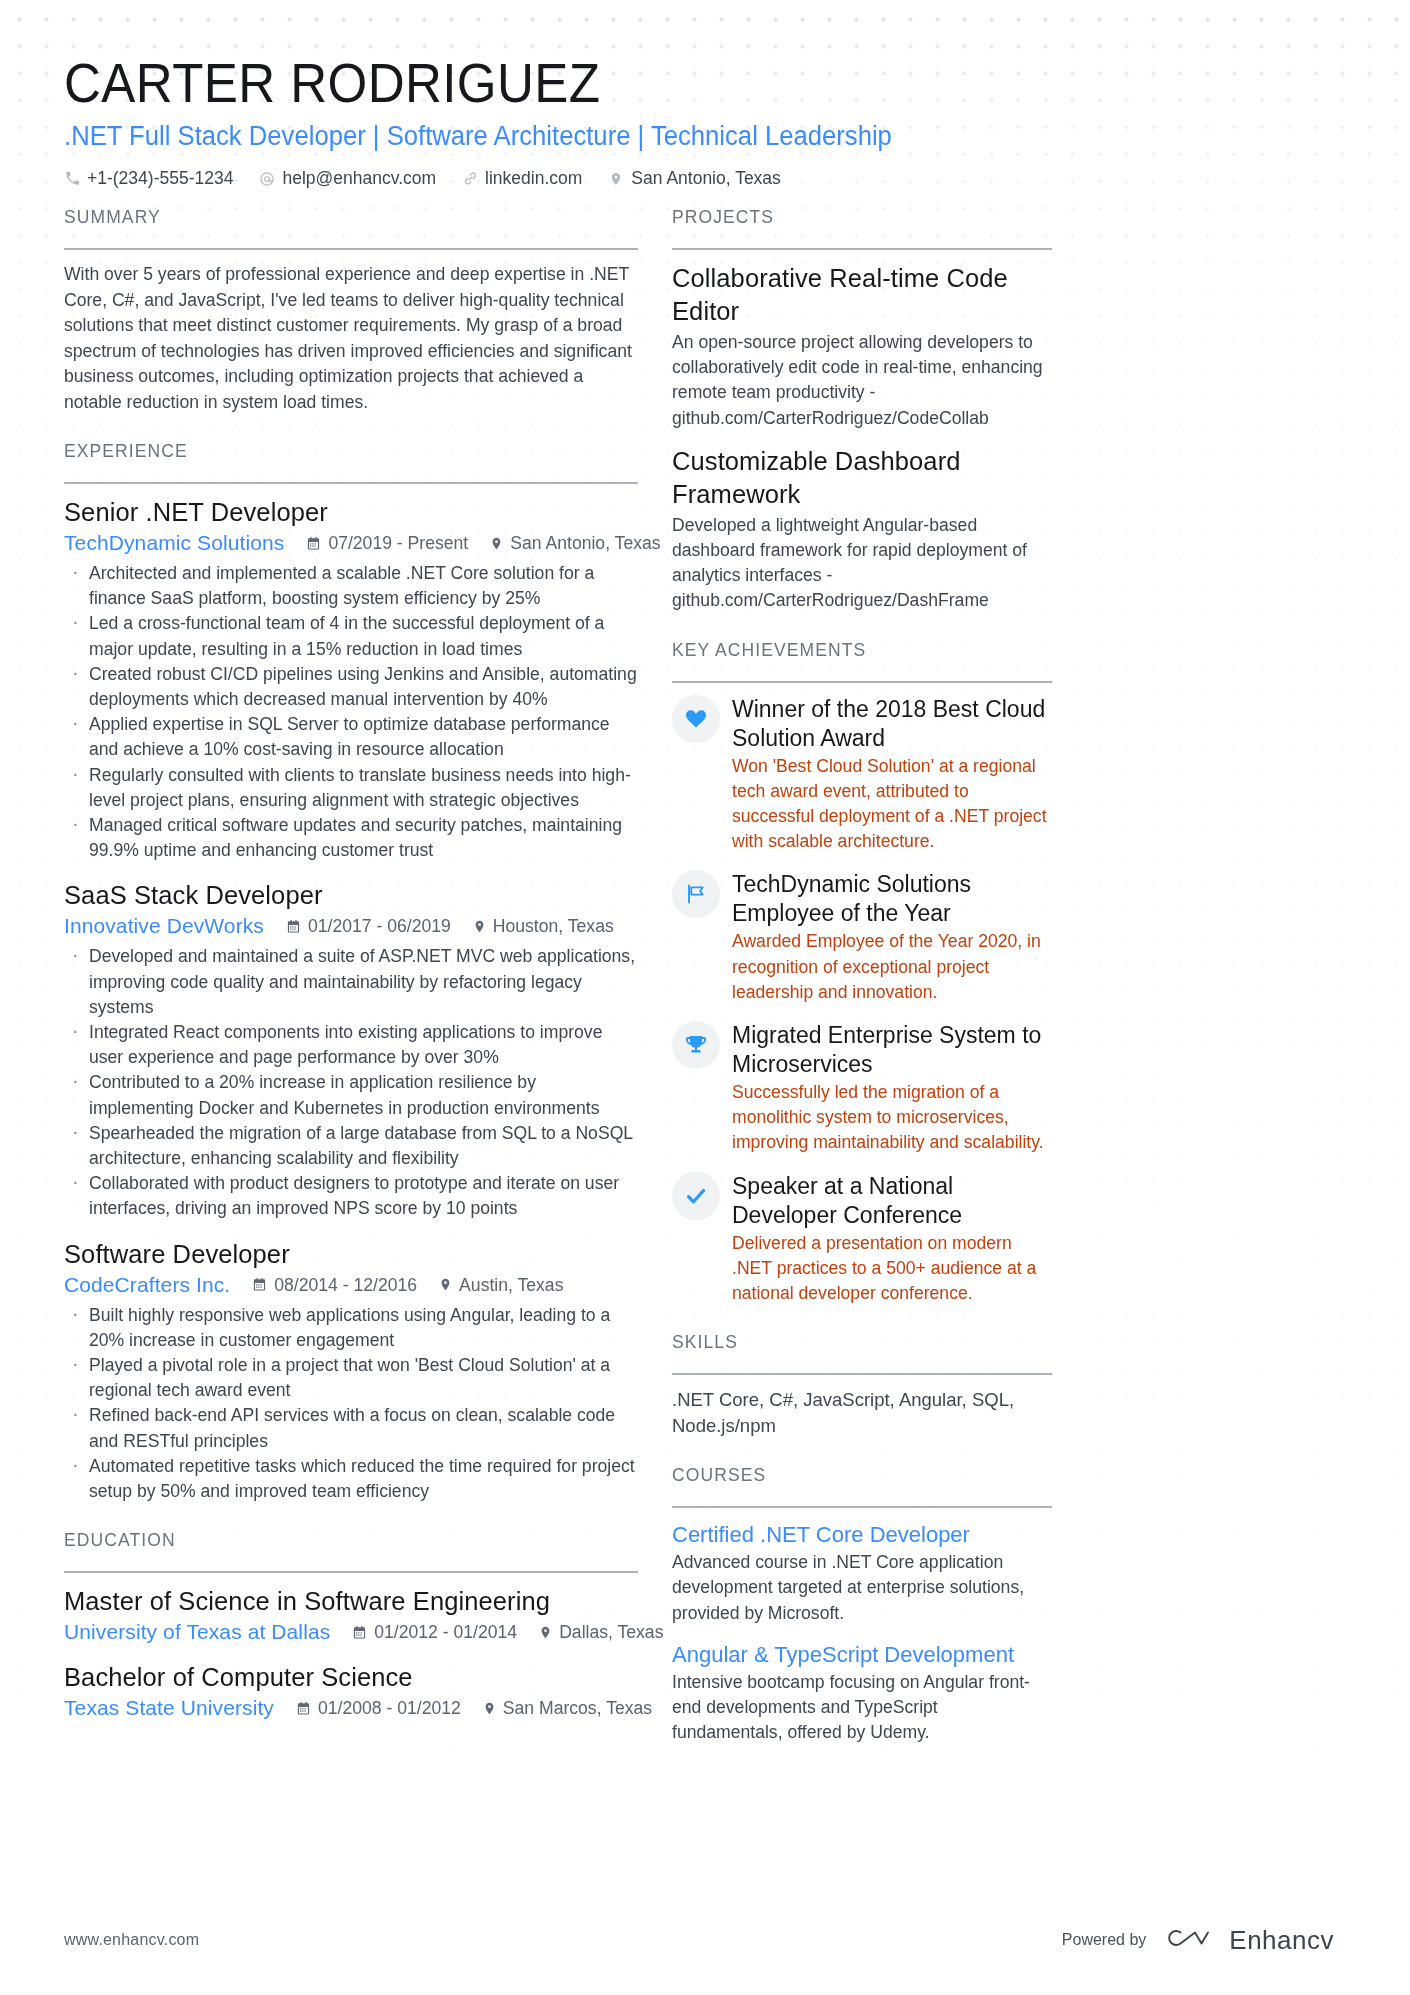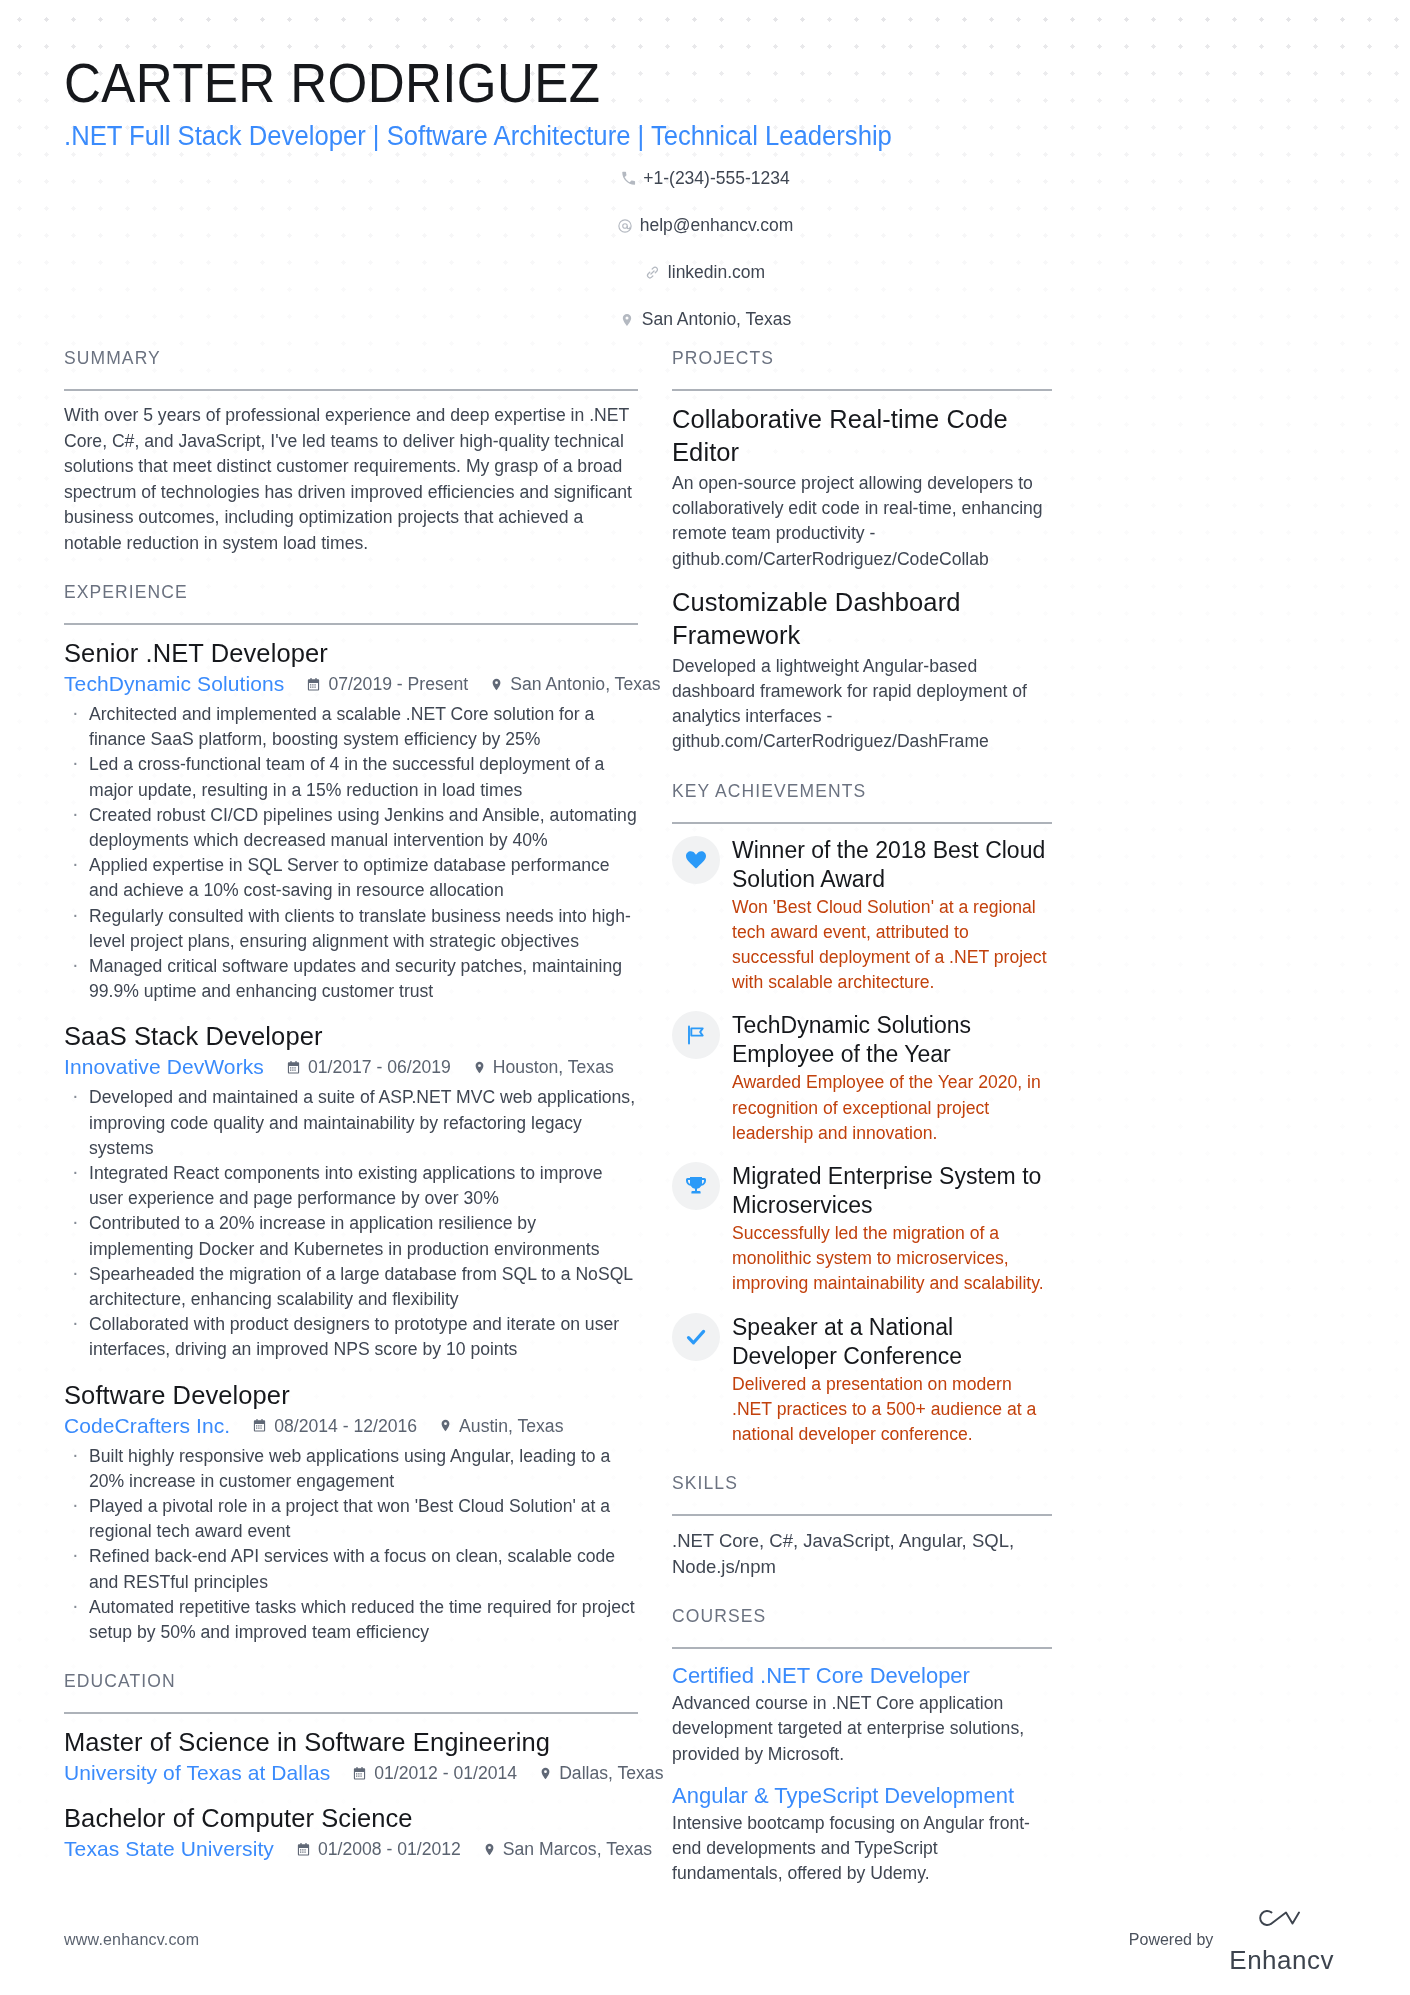--- a/index.html
+++ b/index.html
@@ -74,21 +74,20 @@
     transform-origin: left center;
   }
   .contacts {
     display: flex;
     align-items: center;
     gap: 26px;
     margin-top: 14px;
     font-size: 17.5px;
     color: #3f4652;
     white-space: nowrap;
-    flex-direction: column;
   }
   .contact {
     display: flex;
     align-items: center;
     gap: 7px;
   }
   .contact .ic {
     display: inline-flex;
     align-items: center;
     justify-content: center;
@@ -278,21 +277,21 @@
   }
   .footer-brand {
     display: flex;
     align-items: center;
     gap: 16px;
   }
   .powered {
     font-size: 16px;
     color: #4a515c;
   }
-  .brand-logo { display: flex; align-items: center; gap: 9px; color: #3d444e; flex-direction: column; }
+  .brand-logo { display: flex; align-items: center; gap: 9px; color: #3d444e; }
   .brand-name {
     font-family: "Liberation Sans Narrow", "Liberation Sans", sans-serif;
     font-size: 26px;
     letter-spacing: 0.5px;
     color: #3d444e;
   }
 </style>
 </head>
 <body>
 

